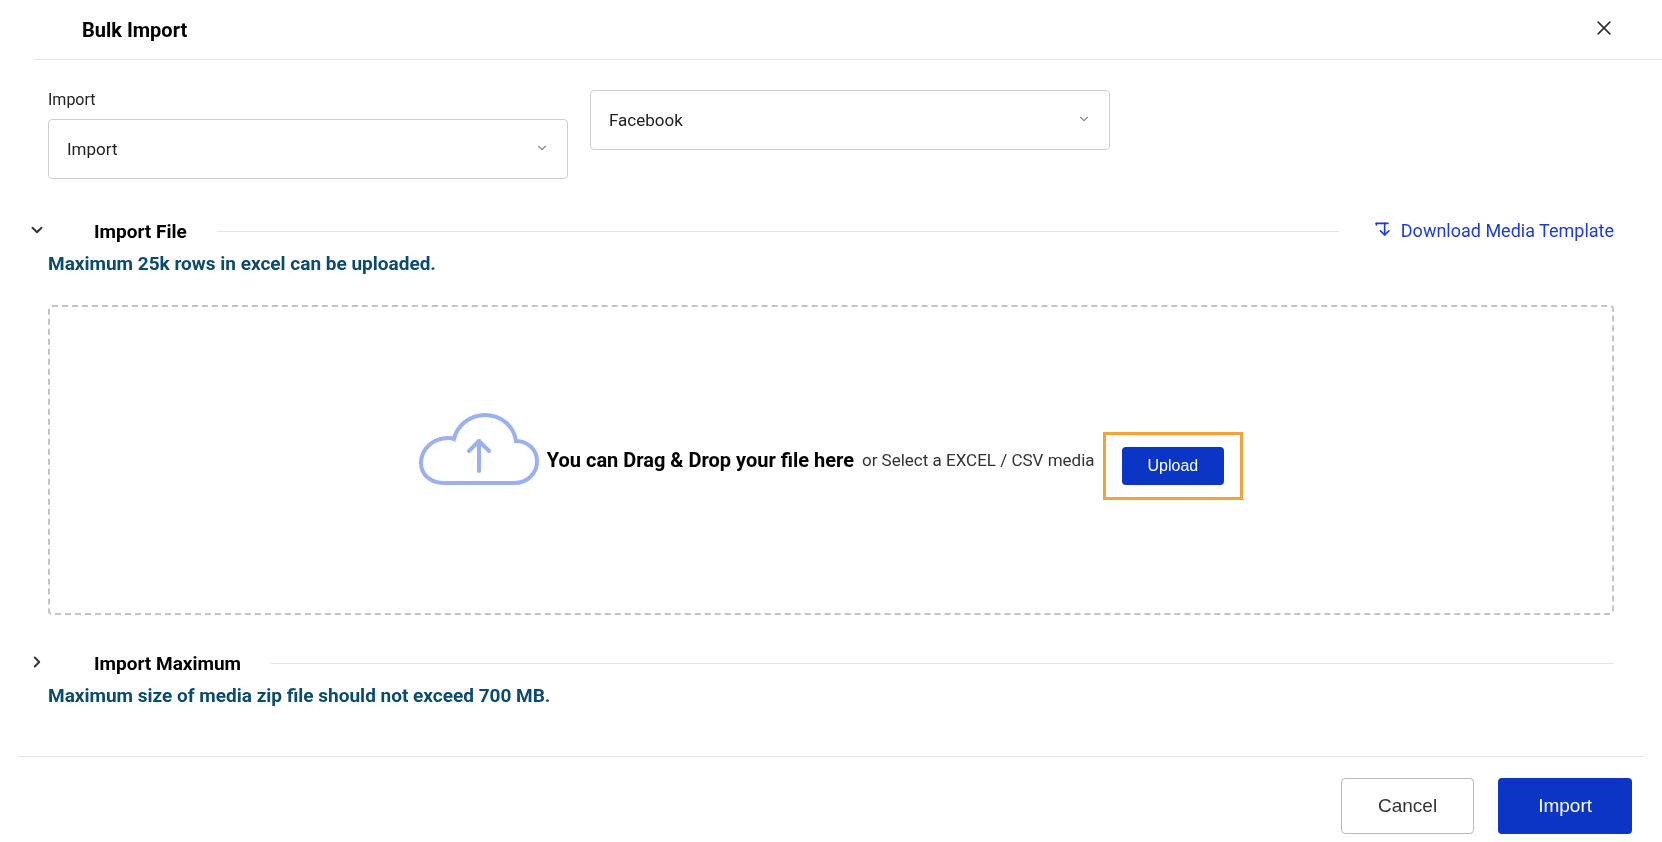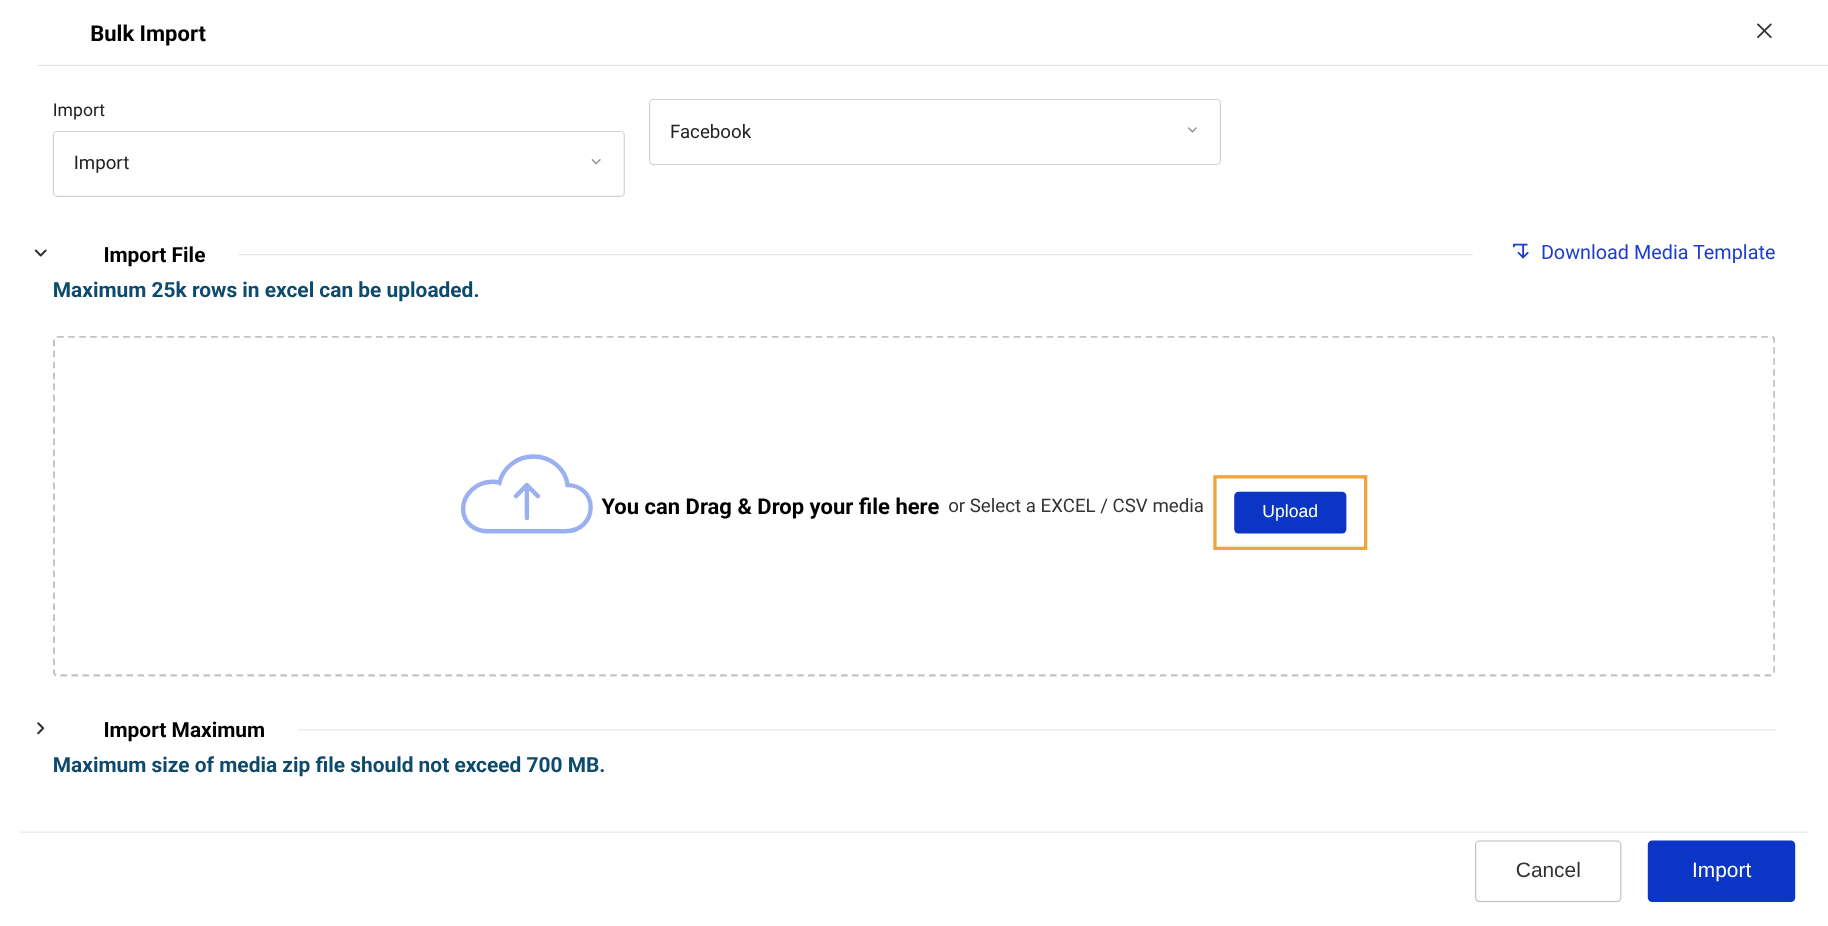--- a/index.html
+++ b/index.html
@@ -151,21 +151,21 @@
     .footer-divider {
       position:absolute;
       left:18px; right:18px;
       top: 756px;
       height:1px;
       background:#e5e5e5;
     }
     .footer {
       position: absolute;
       right: 30px;
-      bottom: 22px;
+      bottom: 8px;
       display:flex;
       gap: 24px;
     }
     .btn-secondary {
       background:#fff;
       border:1px solid #bbb;
       color:#333;
       font-size:19px;
       padding: 16px 36px;
       border-radius:4px;

